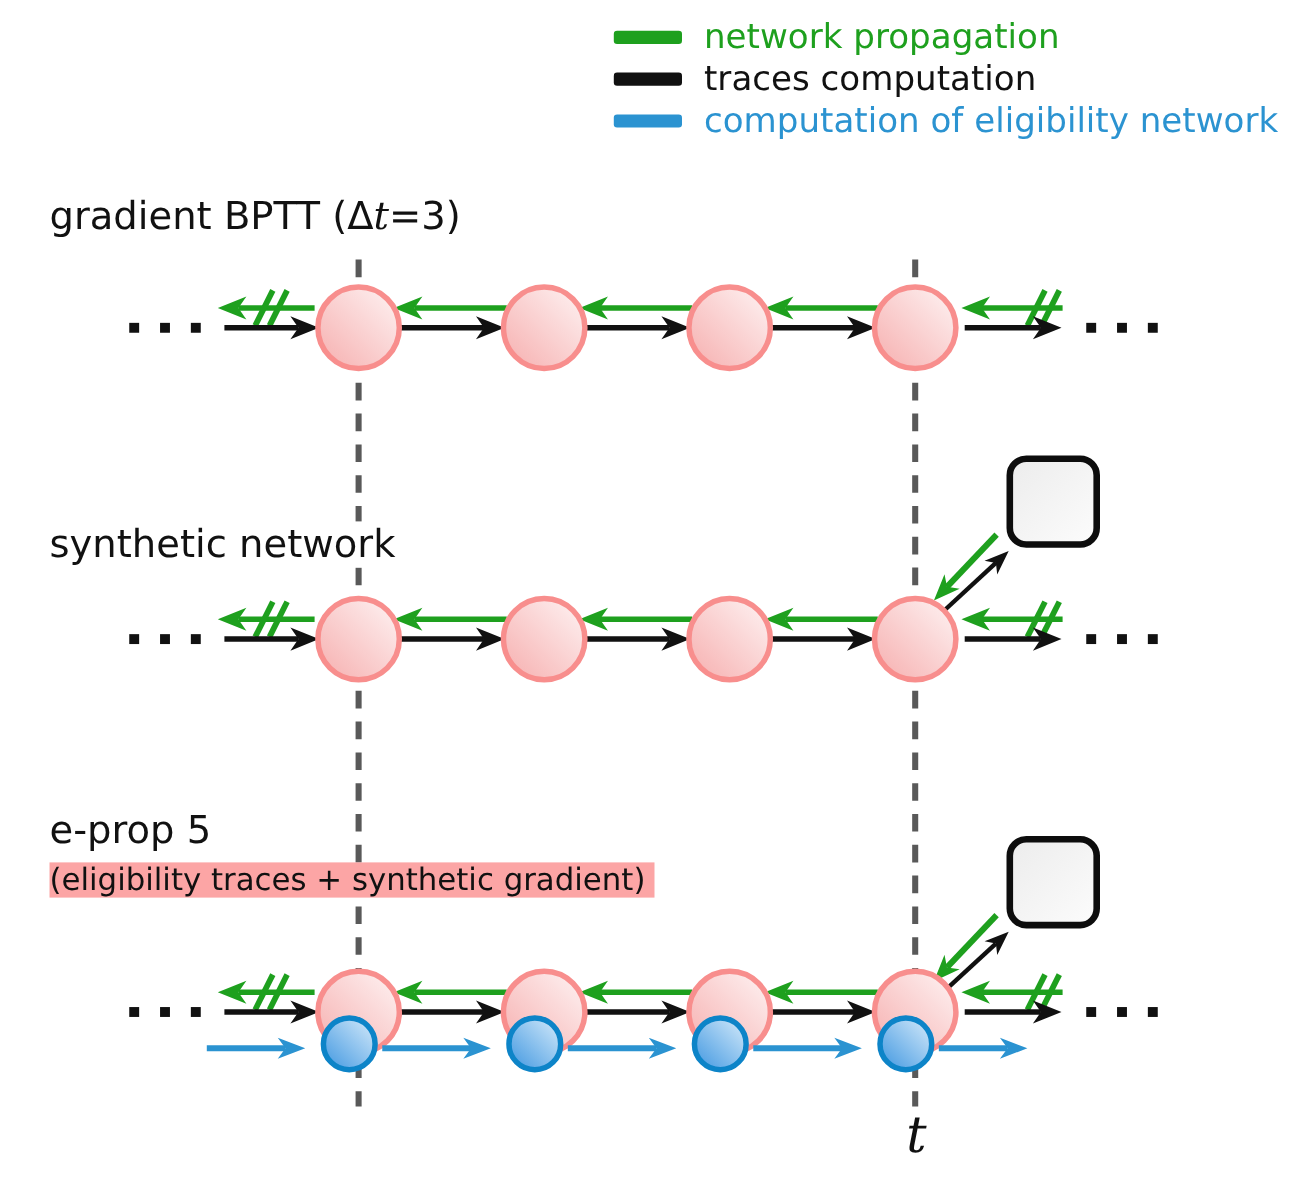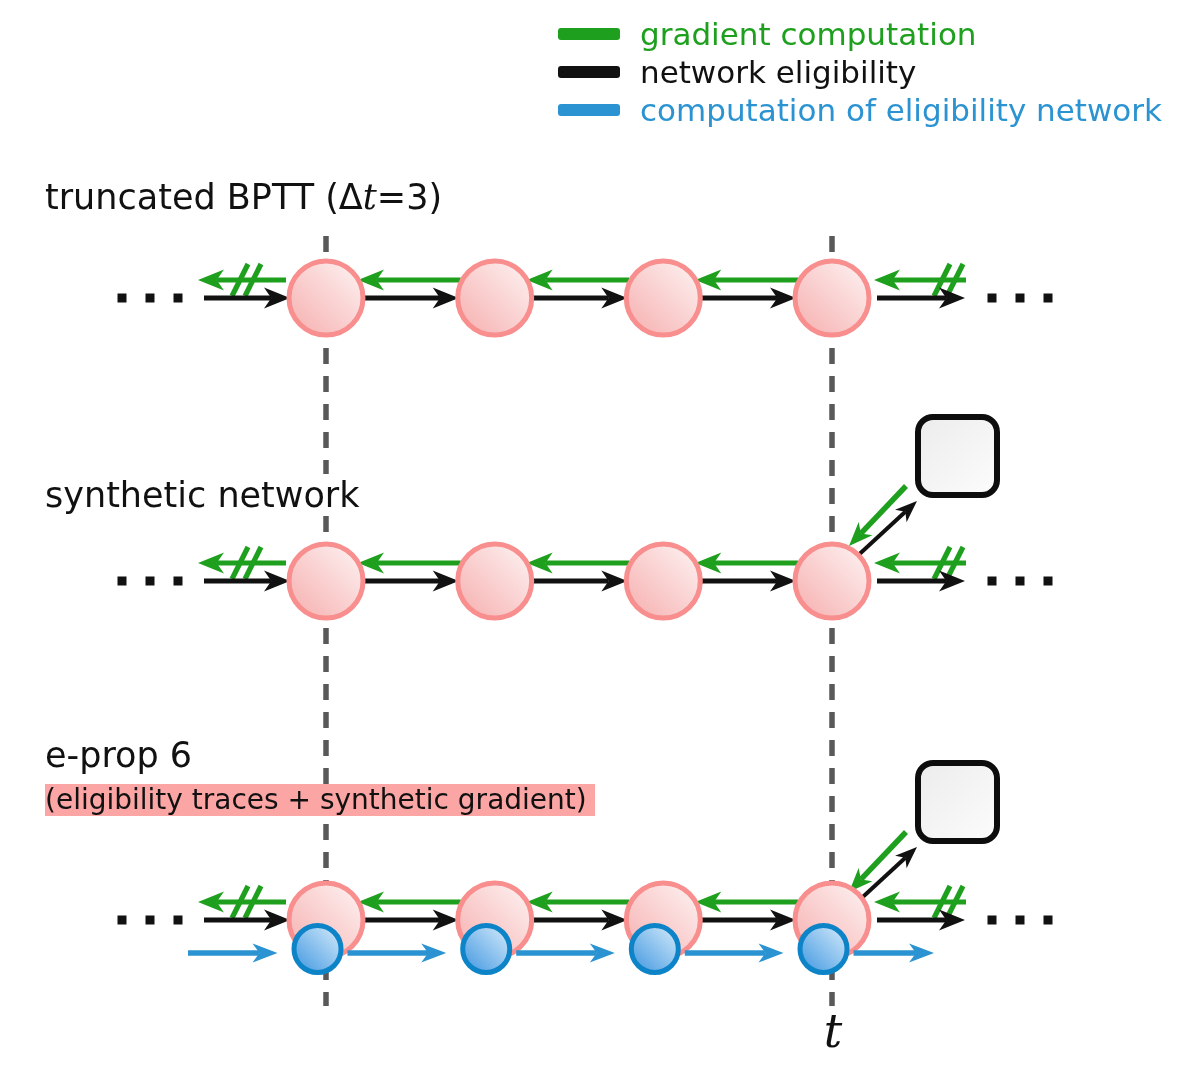--- a/index.html
+++ b/index.html
@@ -263,34 +263,34 @@
           <circle cx="486.2" cy="949" r="23.5" fill="url(#gblue)" stroke="#0d84c8" stroke-width="5"></circle>
           <circle cx="654.8" cy="949" r="23.5" fill="url(#gblue)" stroke="#0d84c8" stroke-width="5"></circle>
           <circle cx="823.5" cy="949" r="23.5" fill="url(#gblue)" stroke="#0d84c8" stroke-width="5"></circle>
         </g>
       </g>
   </svg>
 
   <div class="overlay legend">
     <div class="legend-row">
       <span class="swatch" style="background: rgb(30, 160, 30);"></span>
-      <span class="legend-label" style="color: rgb(30, 160, 30);">gradient computation</span>
+      <span class="legend-label" style="color: rgb(30, 160, 30);">network propagation</span>
     </div>
     <div class="legend-row">
       <span class="swatch" style="background: rgb(17, 17, 17);"></span>
-      <span class="legend-label" style="color: rgb(17, 17, 17);">network eligibility</span>
+      <span class="legend-label" style="color: rgb(17, 17, 17);">traces computation</span>
     </div>
     <div class="legend-row">
       <span class="swatch" style="background: rgb(43, 147, 209);"></span>
       <span class="legend-label" style="color: rgb(43, 147, 209);">computation of eligibility network</span>
     </div>
   </div>
 
-  <div class="overlay sec-title" id="title-0" style="left:45px;top:176px;"><span>truncated BPTT (</span><span>Δ</span><span class="mi">t</span><span>=3)</span></div>
+  <div class="overlay sec-title" id="title-0" style="left:45px;top:176px;"><span>gradient BPTT (</span><span>Δ</span><span class="mi">t</span><span>=3)</span></div>
 
   <div class="overlay sec-title" id="title-1" style="left:45px;top:474px;"><span>synthetic network</span></div>
 
-  <div class="overlay sec-title" id="title-2" style="left:45px;top:734px;"><span>e-prop 6</span></div>
+  <div class="overlay sec-title" id="title-2" style="left:45px;top:734px;"><span>e-prop 5</span></div>
   <div class="overlay sec-subtitle" style="left:45px;top:784px;">(eligibility traces + synthetic gradient)</div>
 
   <div class="overlay axis-label" id="axis-right" style="left:833px;top:1008px;"><span class="mi">t</span></div>
 
 </div>
 
 </body></html>

